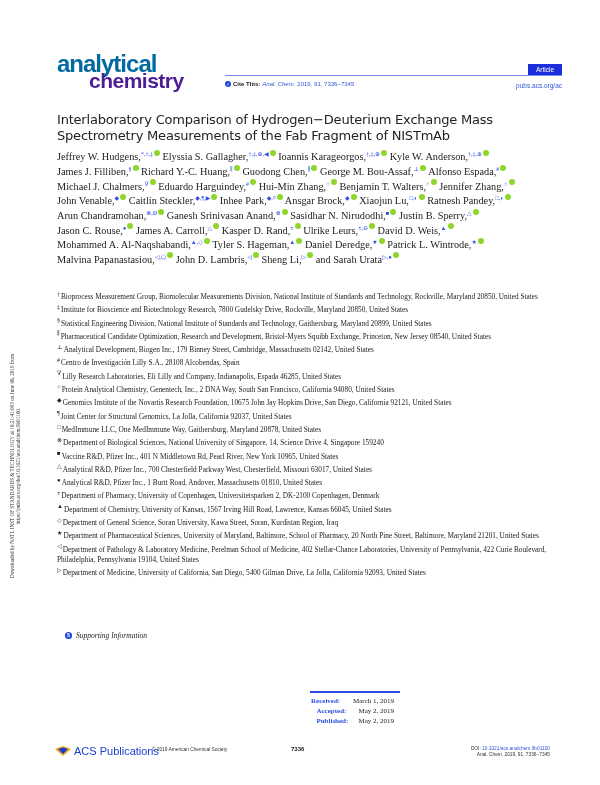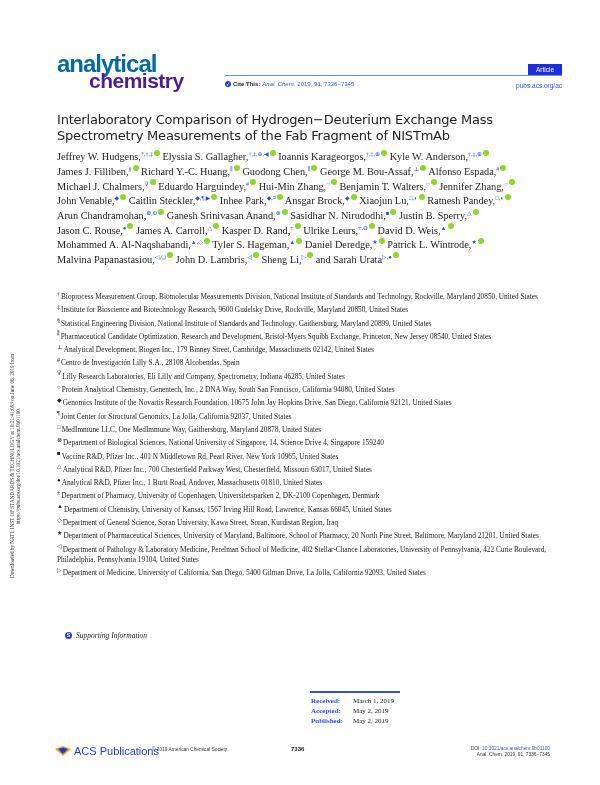--- a/index.html
+++ b/index.html
@@ -22,21 +22,21 @@
   .author { white-space:nowrap; }
   .sup { color:#2f4fe0; font-size:6px; vertical-align:super; line-height:0; }
   .orcid { display:inline-block; width:6px; height:6px; border-radius:50%; background:#8fd62c; vertical-align:super; margin-left:1px; }
   .affils { position:absolute; left:57px; top:292px; width:500px; font-size:7.3px; line-height:10px; color:#222; }
   .affil { margin-bottom:3.3px; }
   .asym { font-size:6px; vertical-align:super; line-height:0; margin-right:1px; }
   .si { position:absolute; left:65px; top:631px; display:flex; align-items:center; gap:4px; font-size:7.5px; font-style:italic; color:#222; }
   .si-icon { width:7px; height:7px; border-radius:50%; background:#1d3fd8; color:#fff; font-size:5px; line-height:7px; text-align:center; font-style:normal; font-weight:bold; font-family:"Liberation Sans",sans-serif; }
   .dates-rule { position:absolute; left:310px; top:691px; width:90px; height:1.5px; background:#2f4fe0; }
   .dates { position:absolute; left:311px; top:696px; font-size:7px; line-height:10px; }
-  .date-row { display:flex; }
+  .date-row { display:flex;justify-content:flex-end; }
   .date-label { color:#2f4fe0; font-weight:bold; width:42px; }
   .footer { position:absolute; left:55px; top:745px; width:495px; height:20px; font-family:"Liberation Sans",sans-serif; }
   .acs-logo { position:absolute; left:0; top:0; display:flex; align-items:center; gap:3px; }
   .acs-mark { width:16px; height:10px; position:relative; }
   .acs-text { font-size:11px; color:#1a3fd0; }
   .copyright { position:absolute; left:97px; top:2px; font-size:4.8px; color:#333; }
   .page-num { position:absolute; left:236px; top:1px; font-size:6px; font-weight:bold; color:#222; }
   .doi { position:absolute; right:0; top:1px; text-align:right; font-size:4.8px; line-height:6px; color:#333; }
   .doi-link { color:#3456d8; }
 </style>
@@ -60,26 +60,26 @@
   </div>
   <div class="site-url">pubs.acs.org/ac</div>
 </div>
 
 <div class="title">Interlaboratory Comparison of Hydrogen−Deuterium Exchange Mass Spectrometry Measurements of the Fab Fragment of NISTmAb</div>
 
 <div class="authors" id="authors"><span class="author"><span>Jeffrey W. Hudgens,</span><span class="sup">*,†,‡</span><span class="orcid"></span></span> <span class="author"><span>Elyssia S. Gallagher,</span><span class="sup">†,‡,⊕,◀</span><span class="orcid"></span></span> <span class="author"><span>Ioannis Karageorgos,</span><span class="sup">†,‡,⊕</span><span class="orcid"></span></span> <span class="author"><span>Kyle W. Anderson,</span><span class="sup">†,‡,⊕</span><span class="orcid"></span></span> <span class="author"><span>James J. Filliben,</span><span class="sup">§</span><span class="orcid"></span></span> <span class="author"><span>Richard Y.-C. Huang,</span><span class="sup">∥</span><span class="orcid"></span></span> <span class="author"><span>Guodong Chen,</span><span class="sup">∥</span><span class="orcid"></span></span> <span class="author"><span>George M. Bou-Assaf,</span><span class="sup">⊥</span><span class="orcid"></span></span> <span class="author"><span>Alfonso Espada,</span><span class="sup">#</span><span class="orcid"></span></span> <span class="author"><span>Michael J. Chalmers,</span><span class="sup">∇</span><span class="orcid"></span></span> <span class="author"><span>Eduardo Harguindey,</span><span class="sup">#</span><span class="orcid"></span></span> <span class="author"><span>Hui-Min Zhang,</span><span class="sup">○</span><span class="orcid"></span></span> <span class="author"><span>Benjamin T. Walters,</span><span class="sup">○</span><span class="orcid"></span></span> <span class="author"><span>Jennifer Zhang,</span><span class="sup">○</span><span class="orcid"></span></span> <span class="author"><span>John Venable,</span><span class="sup">◆</span><span class="orcid"></span></span> <span class="author"><span>Caitlin Steckler,</span><span class="sup">◆,¶,▶</span><span class="orcid"></span></span> <span class="author"><span>Inhee Park,</span><span class="sup">◆,¤</span><span class="orcid"></span></span> <span class="author"><span>Ansgar Brock,</span><span class="sup">◆</span><span class="orcid"></span></span> <span class="author"><span>Xiaojun Lu,</span><span class="sup">□,◐</span><span class="orcid"></span></span> <span class="author"><span>Ratnesh Pandey,</span><span class="sup">□,◐</span><span class="orcid"></span></span> <span class="author"><span>Arun Chandramohan,</span><span class="sup">⊗,Φ</span><span class="orcid"></span></span> <span class="author"><span>Ganesh Srinivasan Anand,</span><span class="sup">⊗</span><span class="orcid"></span></span> <span class="author"><span>Sasidhar N. Nirudodhi,</span><span class="sup">■</span><span class="orcid"></span></span> <span class="author"><span>Justin B. Sperry,</span><span class="sup">△</span><span class="orcid"></span></span> <span class="author"><span>Jason C. Rouse,</span><span class="sup">●</span><span class="orcid"></span></span> <span class="author"><span>James A. Carroll,</span><span class="sup">△</span><span class="orcid"></span></span> <span class="author"><span>Kasper D. Rand,</span><span class="sup">±</span><span class="orcid"></span></span> <span class="author"><span>Ulrike Leurs,</span><span class="sup">±,⊖</span><span class="orcid"></span></span> <span class="author"><span>David D. Weis,</span><span class="sup">▲</span><span class="orcid"></span></span> <span class="author"><span>Mohammed A. Al-Naqshabandi,</span><span class="sup">▲,◇</span><span class="orcid"></span></span> <span class="author"><span>Tyler S. Hageman,</span><span class="sup">▲</span><span class="orcid"></span></span> <span class="author"><span>Daniel Deredge,</span><span class="sup">★</span><span class="orcid"></span></span> <span class="author"><span>Patrick L. Wintrode,</span><span class="sup">★</span><span class="orcid"></span></span> <span class="author"><span>Malvina Papanastasiou,</span><span class="sup">◁,⬠</span><span class="orcid"></span></span> <span class="author"><span>John D. Lambris,</span><span class="sup">◁</span><span class="orcid"></span></span> <span class="author"><span>Sheng Li,</span><span class="sup">▷</span><span class="orcid"></span></span> <span class="author"><span>and Sarah Urata</span><span class="sup">▷,●</span><span class="orcid"></span></span> </div>
 
 <div class="affils" id="affils">
     <div class="affil"><span class="asym">†</span><span>Bioprocess Measurement Group, Biomolecular Measurements Division, National Institute of Standards and Technology, Rockville, Maryland 20850, United States</span></div>
-    <div class="affil"><span class="asym">‡</span><span>Institute for Bioscience and Biotechnology Research, 9600 Gudelsky Drive, Rockville, Maryland 20850, United States</span></div>
+    <div class="affil"><span class="asym">‡</span><span>Institute for Bioscience and Biotechnology Research, 7800 Gudelsky Drive, Rockville, Maryland 20850, United States</span></div>
     <div class="affil"><span class="asym">§</span><span>Statistical Engineering Division, National Institute of Standards and Technology, Gaithersburg, Maryland 20899, United States</span></div>
     <div class="affil"><span class="asym">∥</span><span>Pharmaceutical Candidate Optimization, Research and Development, Bristol-Myers Squibb Exchange, Princeton, New Jersey 08540, United States</span></div>
     <div class="affil"><span class="asym">⊥</span><span>Analytical Development, Biogen Inc., 179 Binney Street, Cambridge, Massachusetts 02142, United States</span></div>
     <div class="affil"><span class="asym">#</span><span>Centro de Investigación Lilly S.A., 28108 Alcobendas, Spain</span></div>
-    <div class="affil"><span class="asym">∇</span><span>Lilly Research Laboratories, Eli Lilly and Company, Spectrometry, Indiana 46285, United States</span></div>
+    <div class="affil"><span class="asym">∇</span><span>Lilly Research Laboratories, Eli Lilly and Company, Indianapolis, Espada 46285, United States</span></div>
     <div class="affil"><span class="asym">○</span><span>Protein Analytical Chemistry, Genentech, Inc., 2 DNA Way, South San Francisco, California 94080, United States</span></div>
     <div class="affil"><span class="asym">◆</span><span>Genomics Institute of the Novartis Research Foundation, 10675 John Jay Hopkins Drive, San Diego, California 92121, United States</span></div>
     <div class="affil"><span class="asym">¶</span><span>Joint Center for Structural Genomics, La Jolla, California 92037, United States</span></div>
     <div class="affil"><span class="asym">□</span><span>MedImmune LLC, One MedImmune Way, Gaithersburg, Maryland 20878, United States</span></div>
     <div class="affil"><span class="asym">⊗</span><span>Department of Biological Sciences, National University of Singapore, 14, Science Drive 4, Singapore 159240</span></div>
     <div class="affil"><span class="asym">■</span><span>Vaccine R&amp;D, Pfizer Inc., 401 N Middletown Rd, Pearl River, New York 10965, United States</span></div>
     <div class="affil"><span class="asym">△</span><span>Analytical R&amp;D, Pfizer Inc., 700 Chesterfield Parkway West, Chesterfield, Missouri 63017, United States</span></div>
     <div class="affil"><span class="asym">●</span><span>Analytical R&amp;D, Pfizer Inc., 1 Burtt Road, Andover, Massachusetts 01810, United States</span></div>
     <div class="affil"><span class="asym">±</span><span>Department of Pharmacy, University of Copenhagen, Universitetsparken 2, DK-2100 Copenhagen, Denmark</span></div>
     <div class="affil"><span class="asym">▲</span><span>Department of Chemistry, University of Kansas, 1567 Irving Hill Road, Lawrence, Kansas 66045, United States</span></div>

